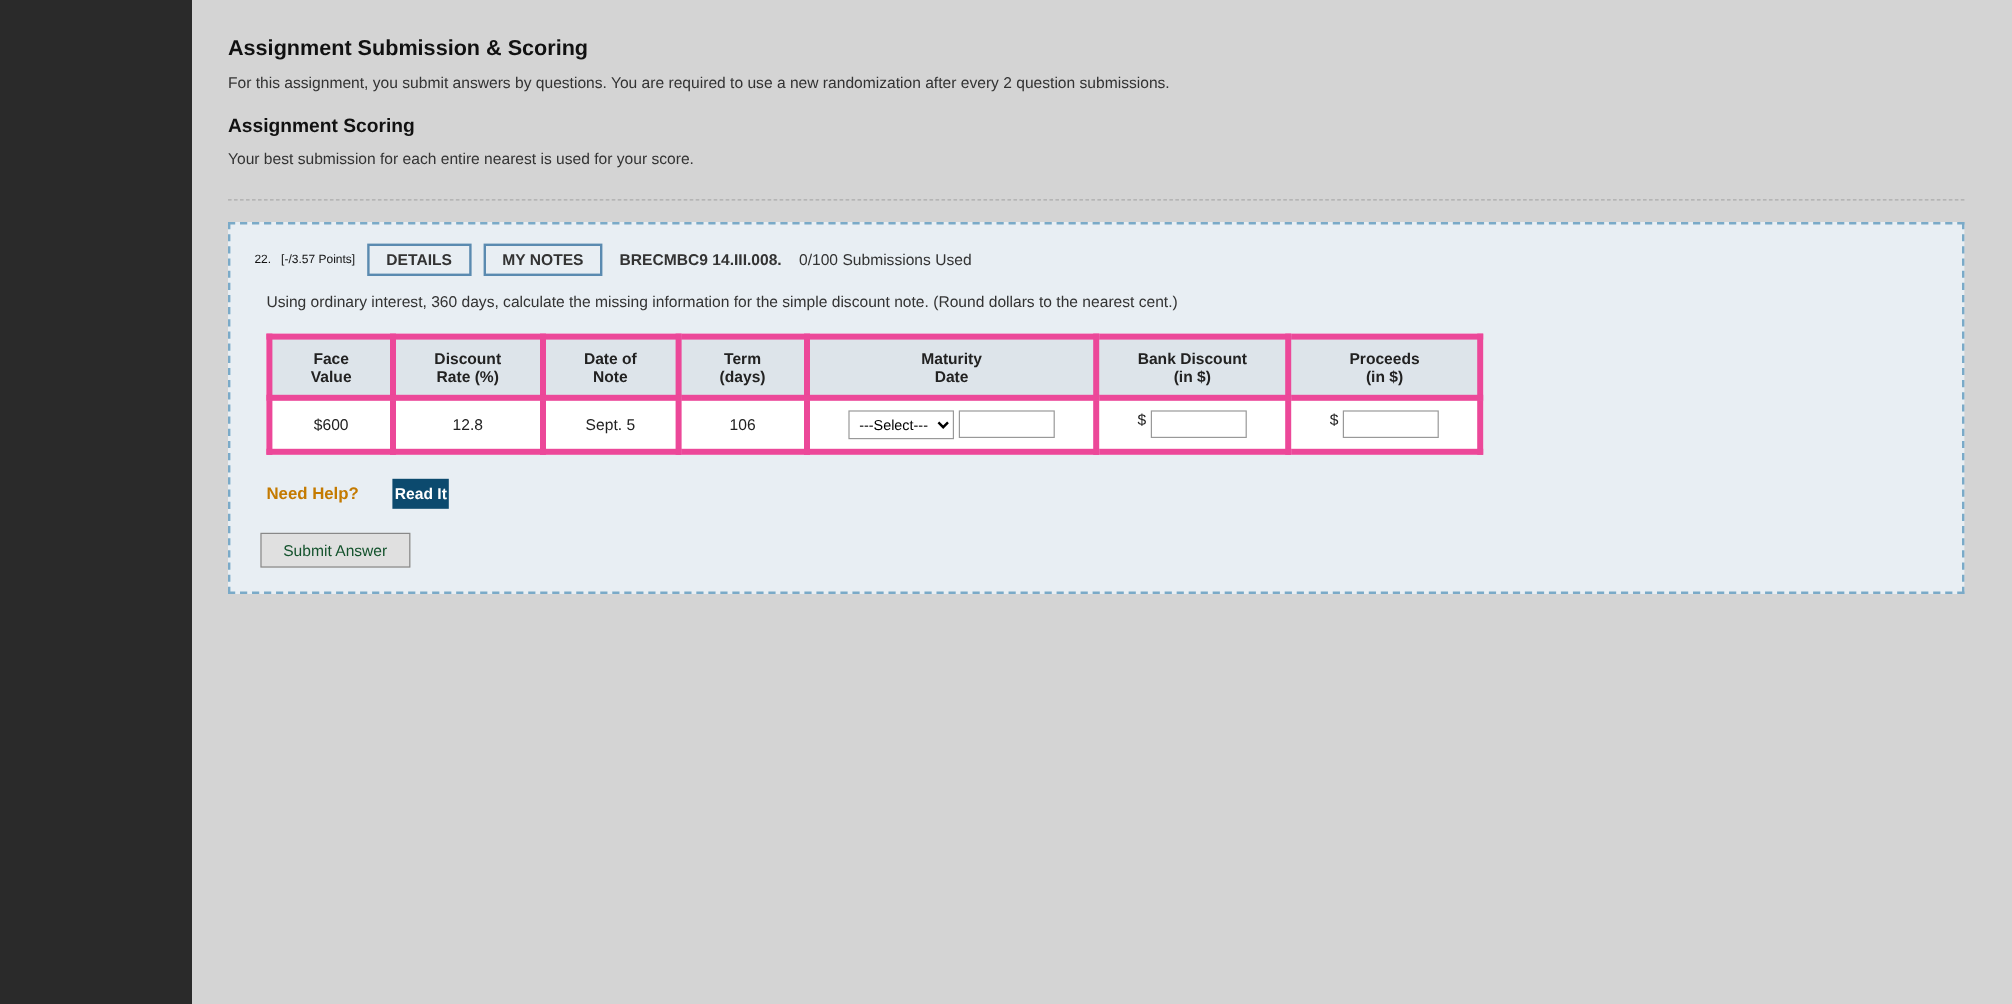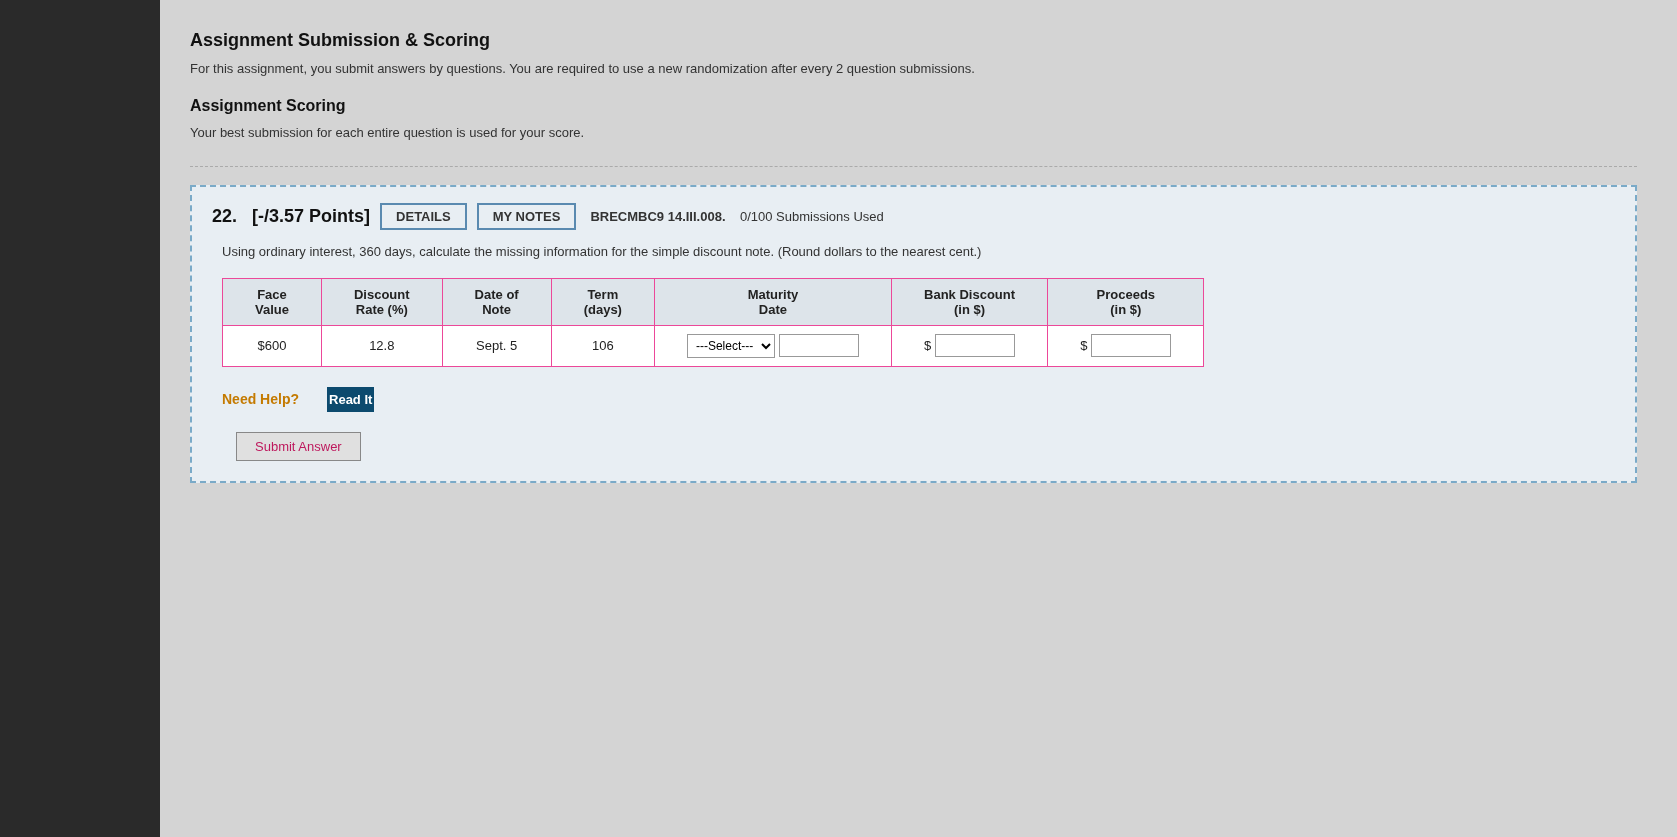--- a/index.html
+++ b/index.html
@@ -66,22 +66,22 @@
       margin-bottom: 20px;
     }
     .question-header {
       display: flex;
       align-items: center;
       gap: 10px;
       margin-bottom: 12px;
       flex-wrap: wrap;
     }
     .question-number {
-      font-size: 18px;
-      font-weight: bold;
+      font-size: 10px;
+      font-weight: normal;
       color: #111;
     }
     .btn-details {
       border: 2px solid #5a8ab0;
       background: #e8eef3;
       color: #333;
       font-size: 13px;
       font-weight: bold;
       padding: 4px 14px;
       cursor: pointer;
@@ -110,21 +110,21 @@
       padding-left: 10px;
       line-height: 1.5;
     }
     .data-table {
       border-collapse: collapse;
       background: #fff;
       margin-left: 10px;
       margin-bottom: 20px;
     }
     .data-table th, .data-table td {
-      border: 1px solid #ec4899;
+      border: 5px solid #ec4899;
       padding: 8px 32px;
       text-align: center;
       font-size: 13px;
       vertical-align: middle;
     }
     .data-table th {
       background-color: #dde4ea;
       font-weight: bold;
     }
     .data-table td input[type="text"] {
@@ -134,21 +134,21 @@
       width: 80px;
     }
     .data-table td select {
       border: 1px solid #999;
       padding: 3px 4px;
       font-size: 12px;
       background: #fff;
     }
     .input-group {
       display: flex;
-      align-items: center;
+      align-items: flex-start;
       gap: 4px;
     }
     .dollar-sign {
       font-size: 13px;
     }
     .need-help-row {
       display: flex;
       align-items: center;
       gap: 28px;
       margin-left: 10px;
@@ -164,38 +164,38 @@
       color: #fff;
       border: none;
       padding: 5px 2px;
       font-size: 13px;
       font-weight: bold;
       cursor: pointer;
     }
     .btn-submit {
       border: 1px solid #888;
       background: #e0e0e0;
-      color: #be185d;
+      color: #14532d;
       font-size: 13px;
       padding: 6px 18px;
       cursor: pointer;
-      margin-left: 24px;
+      margin-left: 5px;
     }
   </style>
 </head>
 <body>
 
 <div class="page-wrapper">
   <div class="left-sidebar"></div>
   <div class="main-content">
 
     <div class="section-title">Assignment Submission &amp; Scoring</div>
     <div class="description">For this assignment, you submit answers by questions. You are required to use a new randomization after every 2 question submissions.</div>
     <div class="scoring-title">Assignment Scoring</div>
-    <div class="scoring-desc">Your best submission for each entire question is used for your score.</div>
+    <div class="scoring-desc">Your best submission for each entire nearest is used for your score.</div>
 
     <hr class="divider">
 
     <div class="question-box">
       <div class="question-header">
         <span class="question-number">
           <span>22.</span>
           &nbsp;
           <span>[-/3.57 Points]</span>
         </span>

